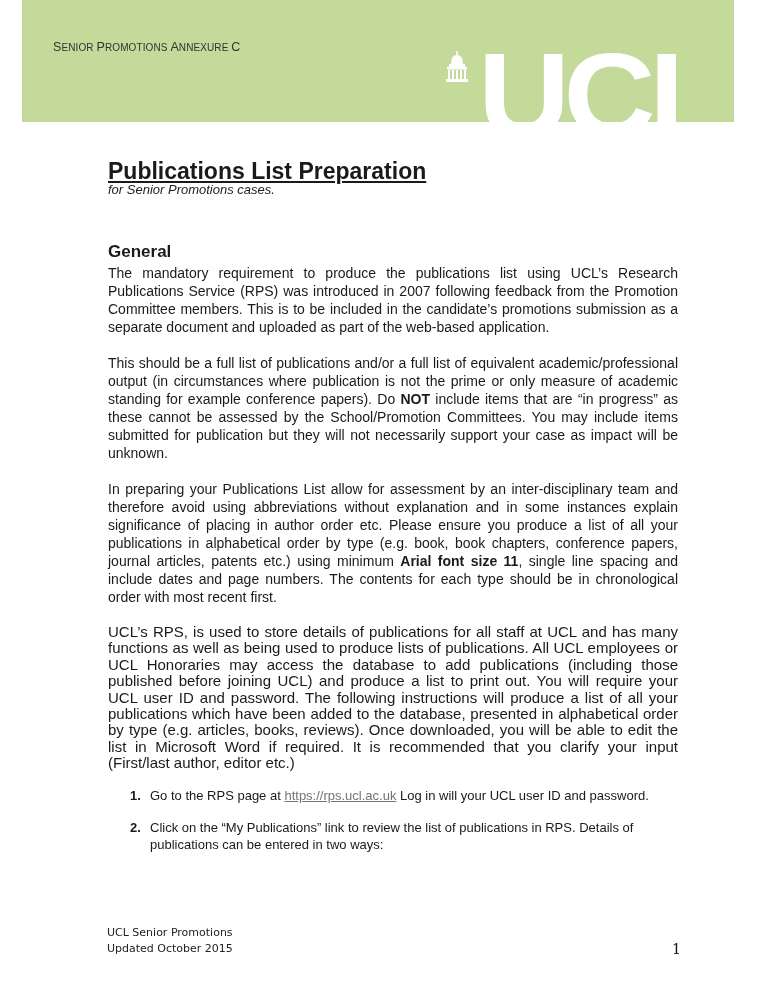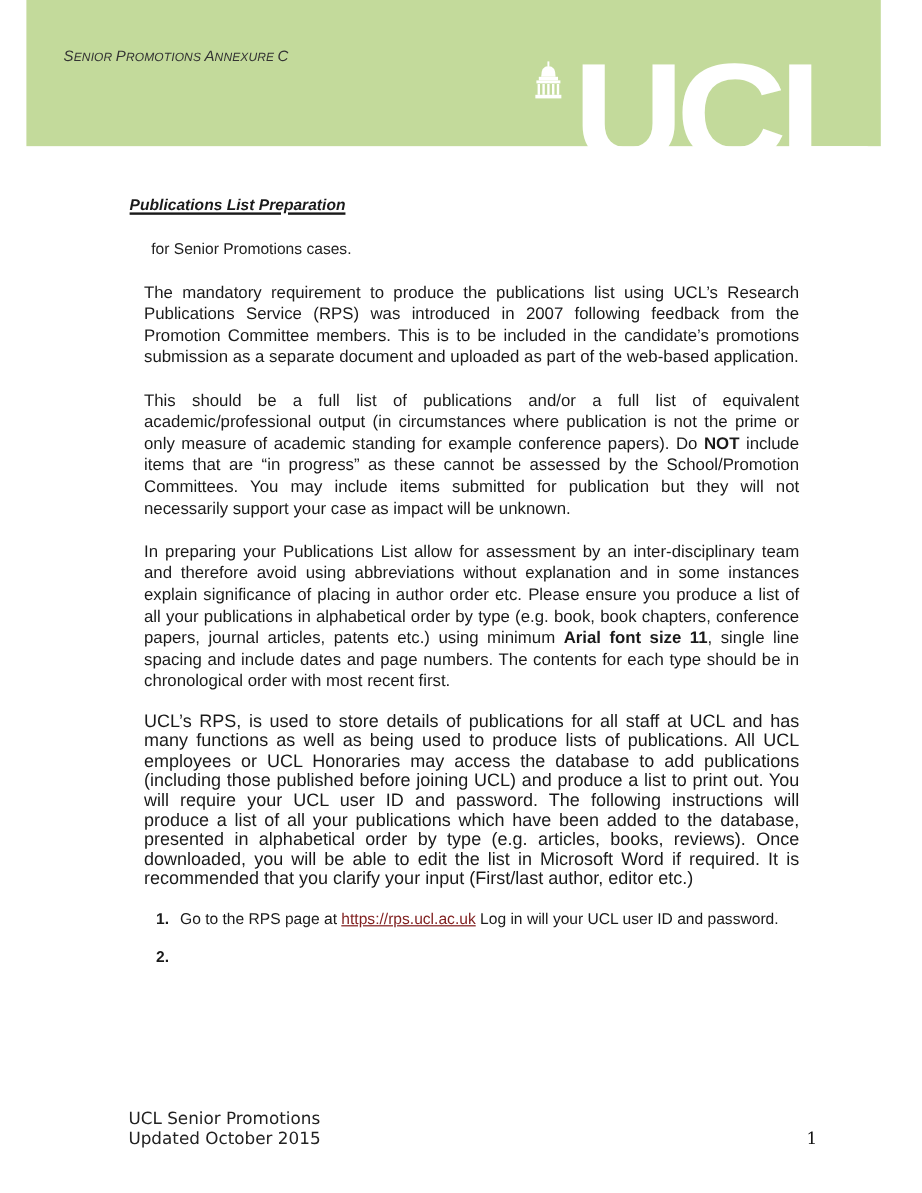--- a/index.html
+++ b/index.html
@@ -2,49 +2,49 @@
 <html><head>
 <meta charset="utf-8">
 <style>
   html, body { margin: 0; padding: 0; background: #ffffff; }
   body { width: 768px; height: 994px; position: relative; overflow: hidden;
          font-family: "Liberation Sans", sans-serif; color: #1a1a1a; }
 
   .banner { position: absolute; left: 22px; top: 0; width: 712px; height: 122px;
             background: #c3da9b; }
   .doc-header { position: absolute; left: 53px; top: 40px; font-size: 10px;
-                font-style: italic; font-variant: small-caps; color: #333;
+                font-variant: small-caps; color: #333;
                 letter-spacing: 0.1px; text-align: center; }
   .doc-header .cap { font-size: 12.5px; }
 
   .logo-building { position: absolute; left: 446px; top: 51px; width: 22px; height: 32px; }
   .logo-text { position: absolute; left: 478px; top: 36px; height: 110px;
                font-family: "Liberation Sans", sans-serif; font-weight: bold;
                font-size: 118px; line-height: 118px; color: #ffffff;
                letter-spacing: -6px; transform: scaleX(1.08); transform-origin: left top; }
   .logo-mask { position: absolute; left: 0; top: 122px; width: 768px; height: 30px; background: #fff; }
 
   .content { position: absolute; left: 108px; top: 160px; width: 570px; }
-  .title { font-size: 13px; font-weight: bold; text-decoration: underline;
-           text-decoration-thickness: 2px; text-underline-offset: 2px; margin: 0; line-height: 22px; font-style: italic; }
-  .subtitle { font-size: 13px; margin: 18px; line-height: 16px; color: #222; }
+  .title { font-size: 23px; font-weight: bold; text-decoration: underline;
+           text-decoration-thickness: 2px; text-underline-offset: 2px; margin: 0; line-height: 22px; }
+  .subtitle { font-size: 13px; font-style: italic; margin: 0; line-height: 16px; color: #222; }
   .section-heading { font-size: 17px; font-weight: bold; margin: 44px 0 0 0; line-height: 20px; }
 
-  p.body { font-size: 14px; line-height: 18px; margin: 12px; text-align: justify; }
+  p.body { font-size: 14px; line-height: 18px; margin: 0; text-align: justify; }
   p.body + p.body { margin-top: 18px; }
   p.first { margin-top: 2px; }
   p.small { font-size: 15px; line-height: 16.4px; margin-top: 18px; text-align: justify; }
 
   ol.steps { list-style: none; margin: 16px 0 0 0; padding: 0; }
   ol.steps li { position: relative; padding-left: 42px; font-size: 13px; line-height: 16.5px; margin-bottom: 16px; }
   ol.steps li .num { position: absolute; left: 22px; top: 0; font-weight: bold; }
-  a.link { color: #7f1d1d; text-decoration: underline; }
+  a.link { color: #737373; text-decoration: underline; }
 
   .footer-left { position: absolute; left: 107px; top: 925px; font-family: "DejaVu Sans", sans-serif;
-                 font-size: 14px; line-height: 16px; color: #222; }
+                 font-size: 11px; line-height: 16px; color: #222; }
   .page-number { position: absolute; left: 672px; top: 941px; font-family: "DejaVu Serif", serif; font-size: 14px; color: #111; }
 </style>
 </head>
 <body>
 
 <div class="banner"></div>
 
 <div class="doc-header">
   <span class="cap">S</span><span>ENIOR </span><span class="cap">P</span><span>ROMOTIONS </span><span class="cap">A</span><span>NNEXURE </span><span class="cap">C</span>
 </div>
@@ -62,38 +62,40 @@
   <rect x="0" y="28" width="22" height="3" fill="#fff"></rect>
 </svg>
 
 <div class="logo-text">UCL</div>
 <div class="logo-mask"></div>
 
 <div class="content">
   <h1 class="title">Publications List Preparation</h1>
   <p class="subtitle">for Senior Promotions cases.</p>
 
+  <h2 class="section-heading">General</h2>
 
   <p class="body first">The mandatory requirement to produce the publications list using UCL’s Research Publications Service (RPS) was introduced in 2007 following feedback from the Promotion Committee members.  This is to be included in the candidate’s promotions submission as a separate document and uploaded as part of the web-based application.</p>
 
 
   <p class="body"><span>This should be a full list of publications and/or a full list of equivalent academic/professional output (in circumstances where publication is not the prime or only measure of academic standing for example conference papers). Do </span><strong>NOT</strong><span> include items that are “in progress” as these cannot be assessed by the School/Promotion Committees.  You may include items submitted for publication but they will not necessarily support your case as impact will be unknown.</span></p>
 
   <p class="body"><span>In preparing your Publications List allow for assessment by an inter-disciplinary team and therefore avoid using abbreviations without explanation and in some instances explain significance of placing in author order etc.  Please ensure you produce a list of all your publications in alphabetical order by type (e.g. book, book chapters, conference papers, journal articles, patents etc.) using minimum </span><strong>Arial font size 11</strong><span>, single line spacing and include dates and page numbers. The contents for each type should be in chronological order with most recent first.</span></p>
 
 
   <p class="body small">UCL’s RPS, is used to store details of publications for all staff at UCL and has many functions as well as being used to produce lists of publications. All UCL employees or UCL Honoraries may access the database to add publications (including those published before joining UCL) and produce a list to print out.  You will require your UCL user ID and password.  The following instructions will produce a list of all your publications which have been added to the database, presented in alphabetical order by type (e.g. articles, books, reviews).  Once downloaded, you will be able to edit the list in Microsoft Word if required.  It is recommended that you clarify your input (First/last author, editor etc.)</p>
 
   <ol class="steps">
     <li>
       <span class="num">1.</span>
       <span>Go to the RPS page at </span><a class="link" href="#">https://rps.ucl.ac.uk</a><span>  Log in will your UCL user ID and password.</span>
     </li>
     <li>
       <span class="num">2.</span>
+      <span>Click on the “My Publications” link to review the list of publications in RPS. Details of publications can be entered in two ways:</span>
     </li>
   </ol>
 </div>
 
 <div class="footer-left">
   <div>UCL Senior Promotions</div>
   <div>Updated October 2015</div>
 </div>
 <div class="page-number">1</div>
 

